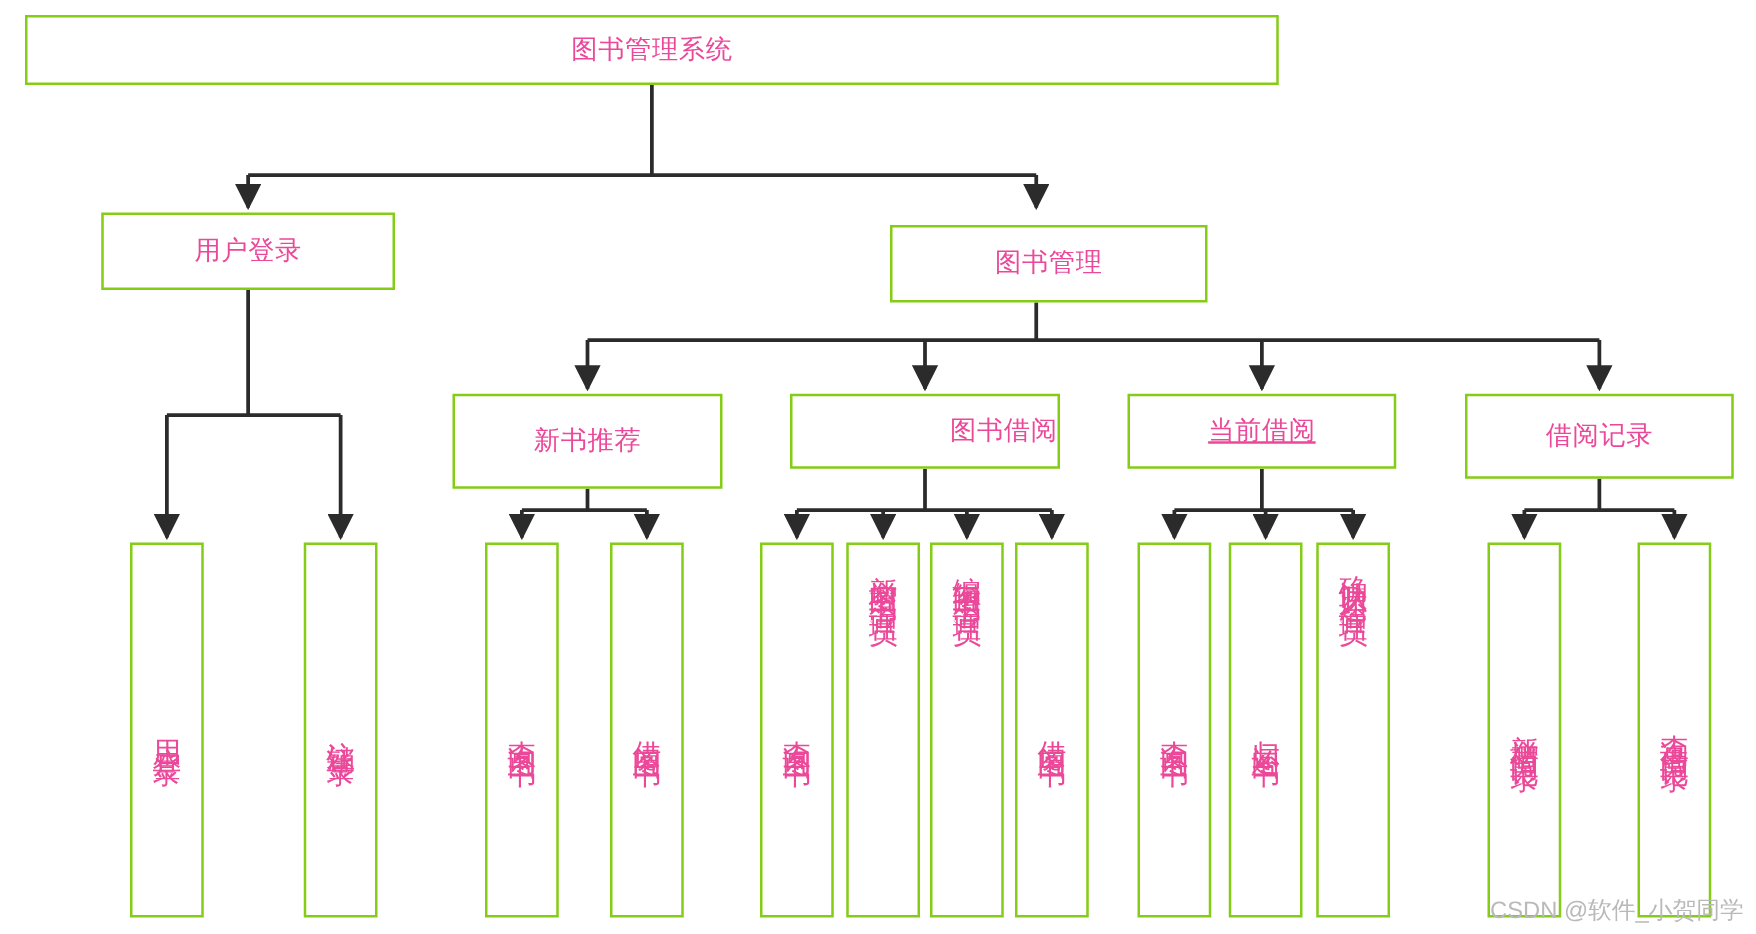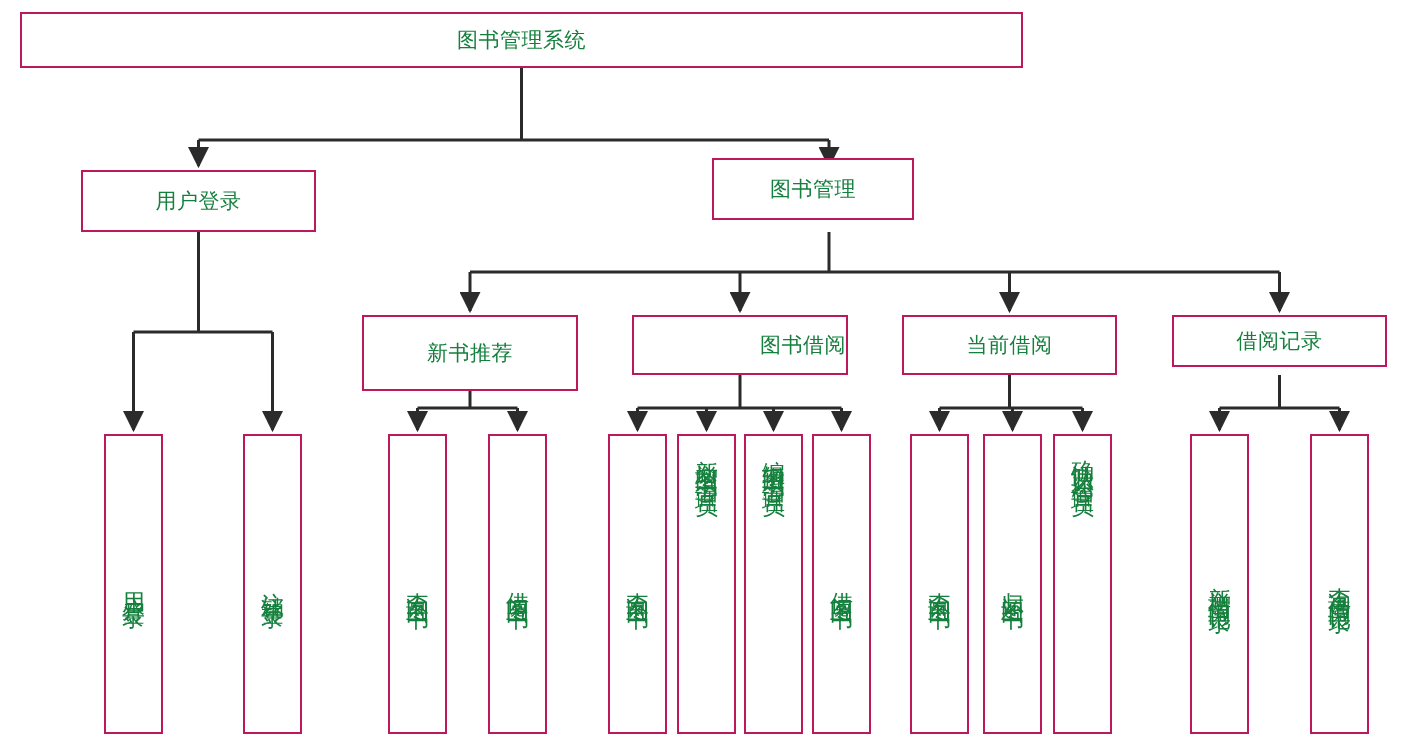--- a/index.html
+++ b/index.html
@@ -22,25 +22,25 @@
     left: 0;
     top: 0;
     width: 1405px;
     height: 747px;
     pointer-events: none;
   }
   .node {
     position: absolute;
     box-sizing: border-box;
     background: #ffffff;
-    border: 2px solid #be185d;
+    border: 2px solid #84cc16;
     display: flex;
     align-items: center;
     justify-content: center;
-    color: #15803d;
+    color: #ec4899;
   }
   .node .label {
     display: block;
     text-align: center;
     line-height: 1.12;
     letter-spacing: 0.5px;
   }
   
   .node.horiz .label {
     font-size: 21px;
@@ -119,33 +119,33 @@
       </g>
   </svg>
 
   <div id="nodes">
       <div class="node horiz" style="left: 20px; top: 12px; width: 1003px; height: 56px;">
         <span class="label">图书管理系统</span>
       </div>
       <div class="node horiz" style="left: 81px; top: 170px; width: 235px; height: 62px;">
         <span class="label">用户登录</span>
       </div>
-      <div class="node horiz" style="left: 712px; top: 158px; width: 202px; height: 62px;">
+      <div class="node horiz" style="left: 712px; top: 180px; width: 254px; height: 62px;">
         <span class="label">图书管理</span>
       </div>
       <div class="node horiz" style="left: 362px; top: 315px; width: 216px; height: 76px;">
         <span class="label">新书推荐</span>
       </div>
       <div class="node horiz" style="left: 632px; top: 315px; width: 216px; height: 60px; justify-content: flex-end;">
         <span class="label">图书借阅</span>
       </div>
-      <div class="node horiz" style="left: 902px; top: 315px; width: 215px; height: 60px;">
+      <div class="node horiz" style="left: 902px; top: 315px; width: 215px; height: 60px; text-decoration: underline;">
         <span class="label">当前借阅</span>
       </div>
-      <div class="node horiz" style="left: 1172px; top: 315px; width: 215px; height: 52px;">
+      <div class="node horiz" style="left: 1172px; top: 315px; width: 215px; height: 68px;">
         <span class="label">借阅记录</span>
       </div>
       <div class="node vert centered" style="left: 104px; top: 434px; width: 59px; height: 300px;">
         <span class="label">用户登录</span>
       </div>
       <div class="node vert centered" style="left: 243px; top: 434px; width: 59px; height: 300px;">
         <span class="label">注销登录</span>
       </div>
       <div class="node vert centered" style="left: 388px; top: 434px; width: 59px; height: 300px;">
         <span class="label">查询图书</span>
@@ -175,14 +175,15 @@
         <span class="label">确认归还（管理员）</span>
       </div>
       <div class="node vert centered" style="left: 1190px; top: 434px; width: 59px; height: 300px;">
         <span class="label">新增借阅记录</span>
       </div>
       <div class="node vert centered" style="left: 1310px; top: 434px; width: 59px; height: 300px;">
         <span class="label">查询借阅记录</span>
       </div>
     </div>
 
+  <div class="watermark" style="left: 1192px; top: 715px;">CSDN @软件_小贺同学</div>
 
 </div>
 
 </body></html>

